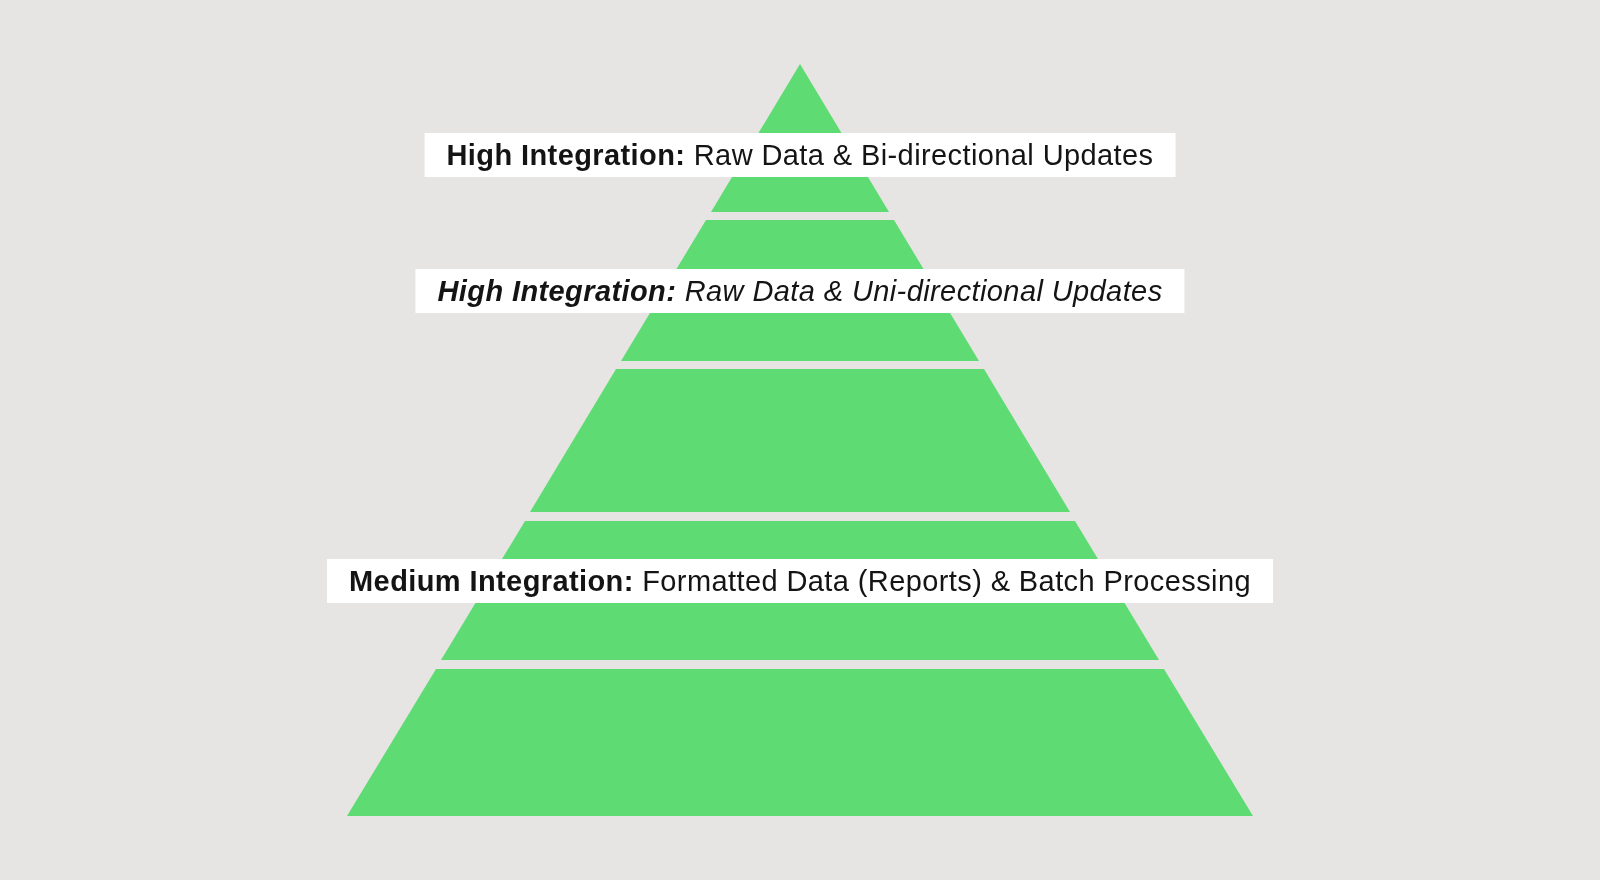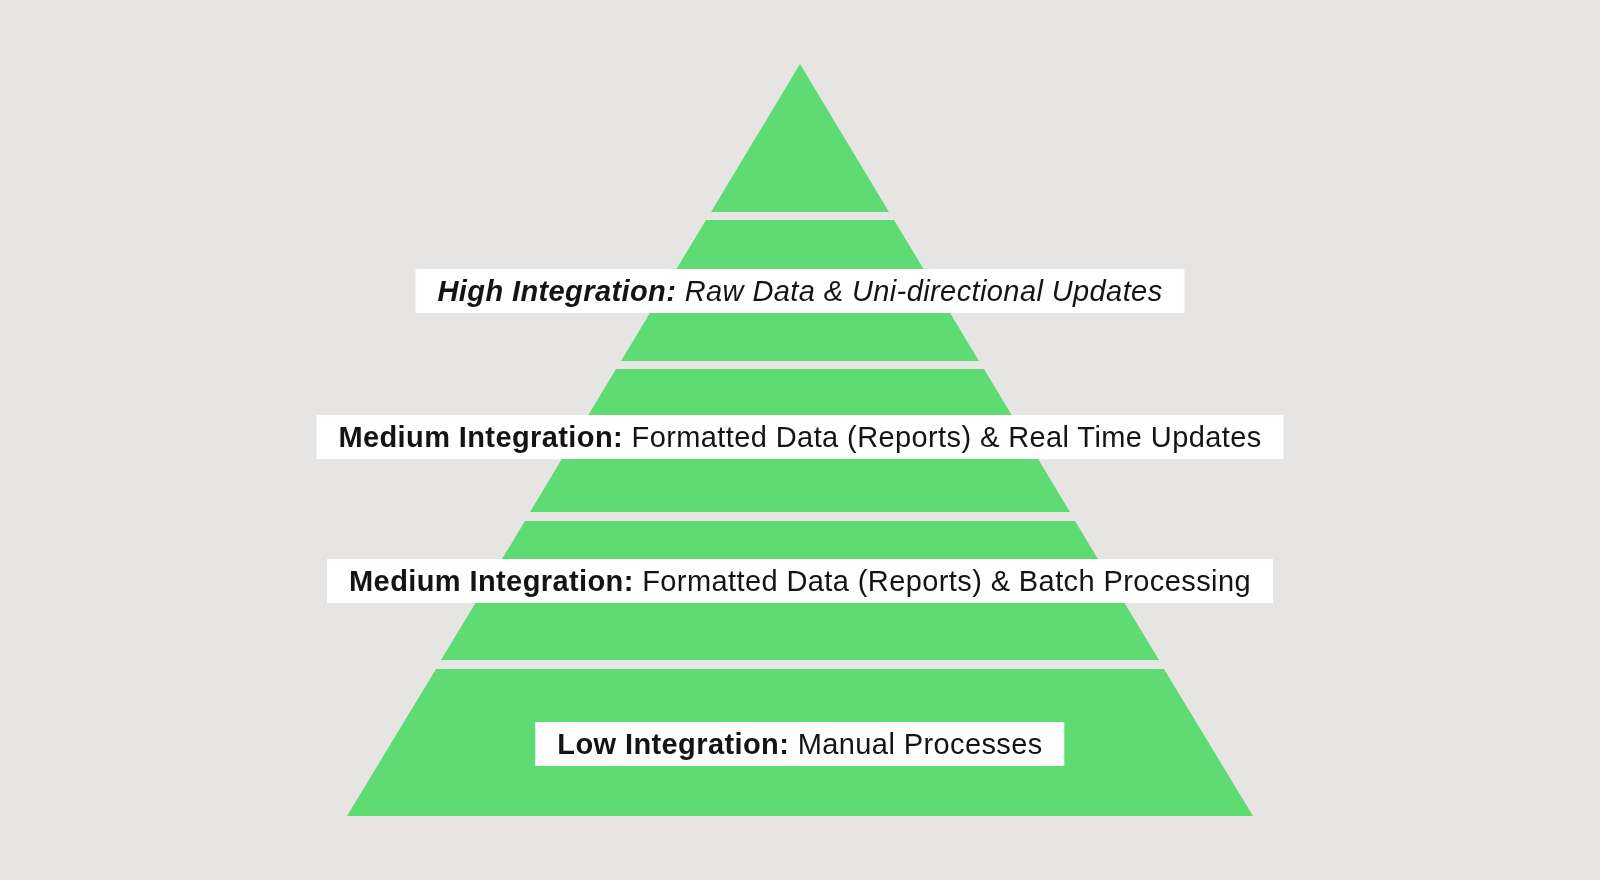--- a/index.html
+++ b/index.html
@@ -59,34 +59,30 @@
 <div class="stage">
 
   <svg class="pyramid-svg" viewBox="0 0 1600 880" aria-hidden="true">
     <polygon class="tier" points="800,64 889,212 711,212"></polygon>
     <polygon class="tier" points="706,220 894,220 979,361 621,361"></polygon>
     <polygon class="tier" points="616,369 984,369 1070,512 530,512"></polygon>
     <polygon class="tier" points="525,521 1075,521 1159,660 441,660"></polygon>
     <polygon class="tier" points="436,669 1164,669 1253,816 347,816"></polygon>
   </svg>
 
+  <div class="level-label pos-1">
+    <span class="lvl-em">High Integration:</span>
+    <span class="lvl-desc">Raw Data &amp; Bi-directional Updates</span>
+  </div>
 
   <div class="level-label pos-2">
     <span class="lvl-em">High Integration:</span>
     <span class="lvl-desc">Raw Data &amp; Uni-directional Updates</span>
   </div>
 
-  <div class="level-label pos-3">
-    <span class="lvl-em">Medium Integration:</span>
-    <span class="lvl-desc">Formatted Data (Reports) &amp; Real Time Updates</span>
-  </div>
 
   <div class="level-label pos-4">
     <span class="lvl-em">Medium Integration:</span>
     <span class="lvl-desc">Formatted Data (Reports) &amp; Batch Processing</span>
   </div>
 
-  <div class="level-label pos-5">
-    <span class="lvl-em">Low Integration:</span>
-    <span class="lvl-desc">Manual Processes</span>
-  </div>
 
 </div>
 
 </body></html>

